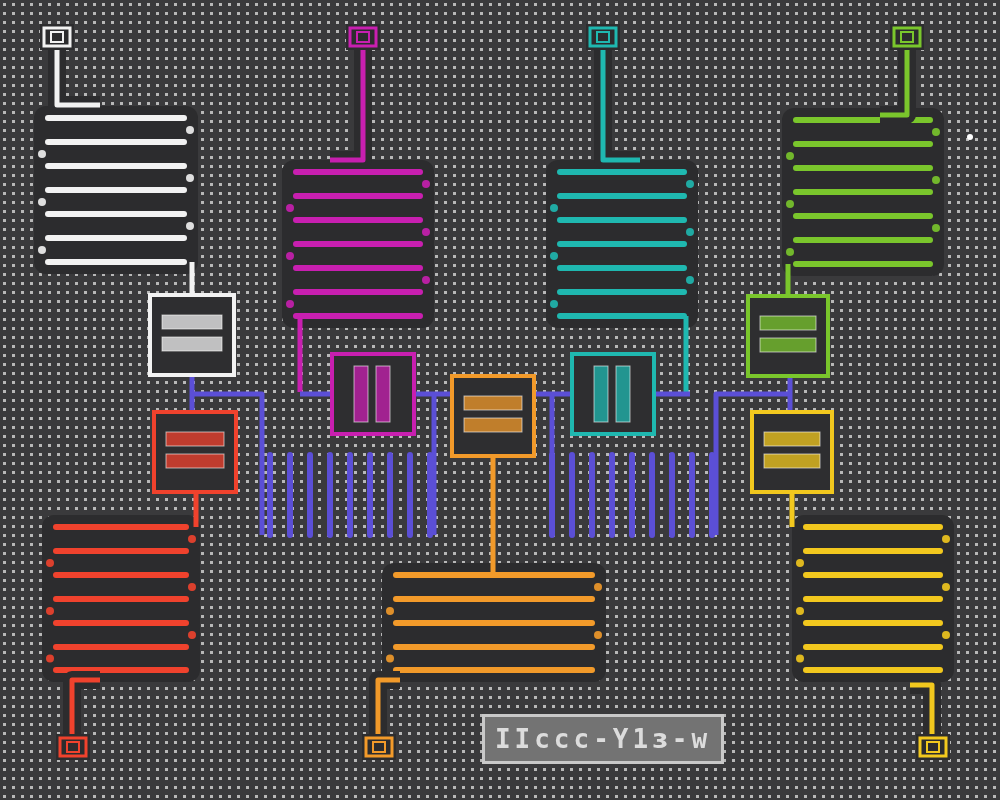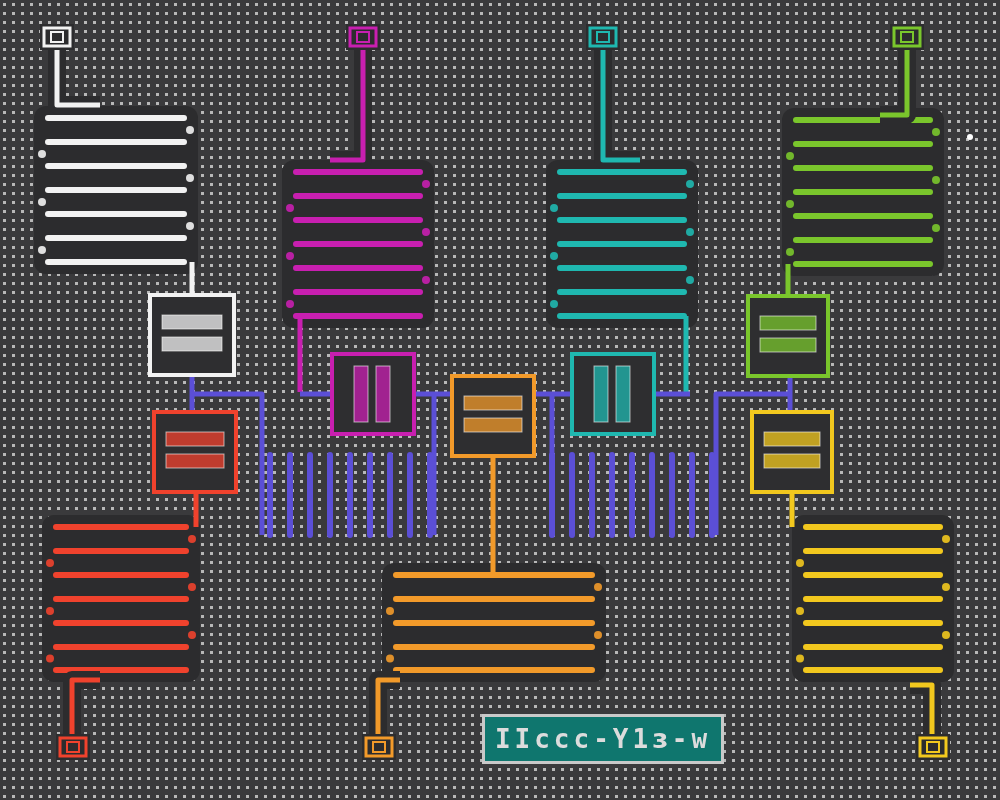--- a/index.html
+++ b/index.html
@@ -1,18 +1,18 @@
 <!DOCTYPE html>
 <html><head>
 <meta charset="utf-8">
 <style>
   html,body{margin:0;padding:0;background:#3a3a3c;}
   body{width:1000px;height:800px;overflow:hidden;position:relative;font-family:"DejaVu Sans Mono",monospace;}
   #chip{position:absolute;left:0;top:0;width:1000px;height:800px;}
-  .label-box{position:absolute;left:482px;top:714px;width:242px;height:50px;border:3px solid #c9c9c9;background:#0f766e;box-sizing:border-box;display:flex;align-items:center;justify-content:center;}
+  .label-box{position:absolute;left:482px;top:714px;width:242px;height:50px;border:3px solid #c9c9c9;background:#737373;box-sizing:border-box;display:flex;align-items:center;justify-content:center;}
   .label-text{color:#dcdcdc;font-size:26px;letter-spacing:4px;font-weight:bold;font-family:"DejaVu Sans Mono",monospace;}
 </style>
 </head>
 <body>
 
 <svg id="chip" viewBox="0 0 1000 800" xmlns="http://www.w3.org/2000/svg">
   <defs>
     <pattern id="holes" width="9" height="9" patternUnits="userSpaceOnUse">
       <rect width="9" height="9" fill="#3a3a3c"></rect>
       <rect x="3" y="3" width="3" height="3" fill="#b8b8b8"></rect>

